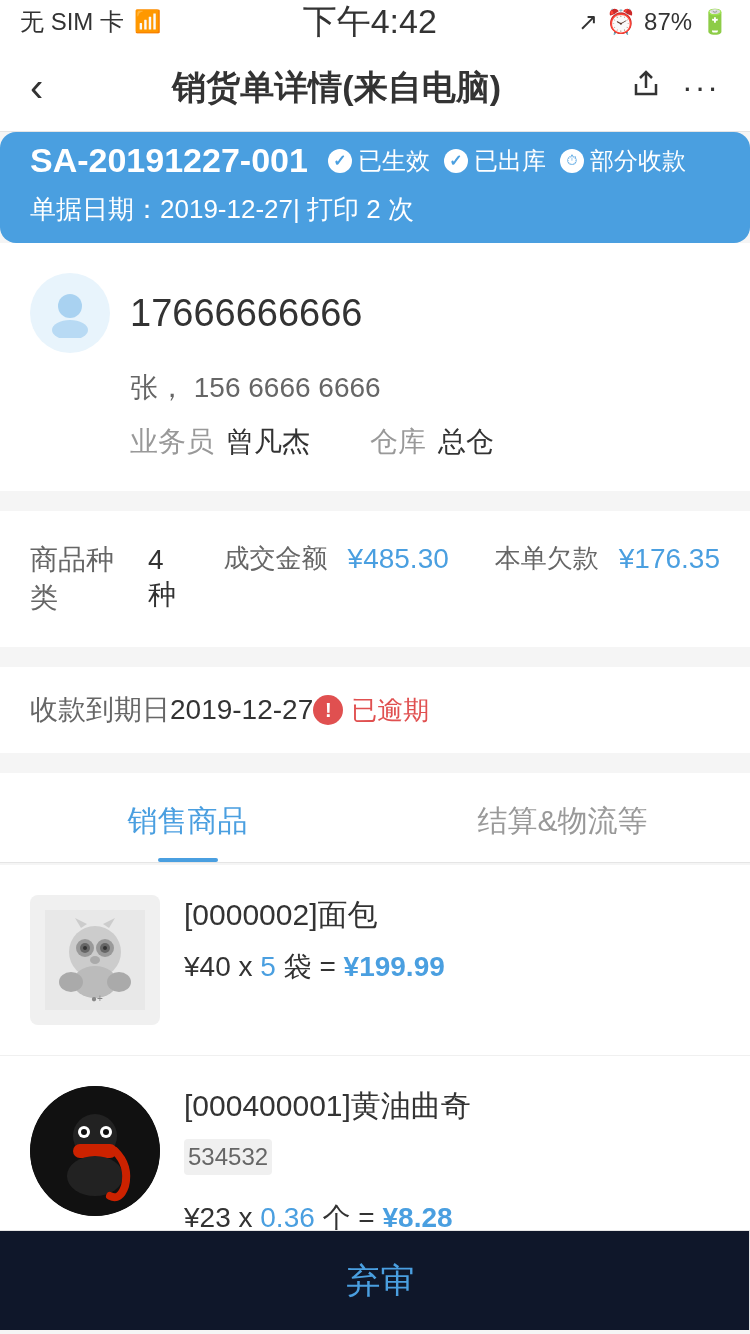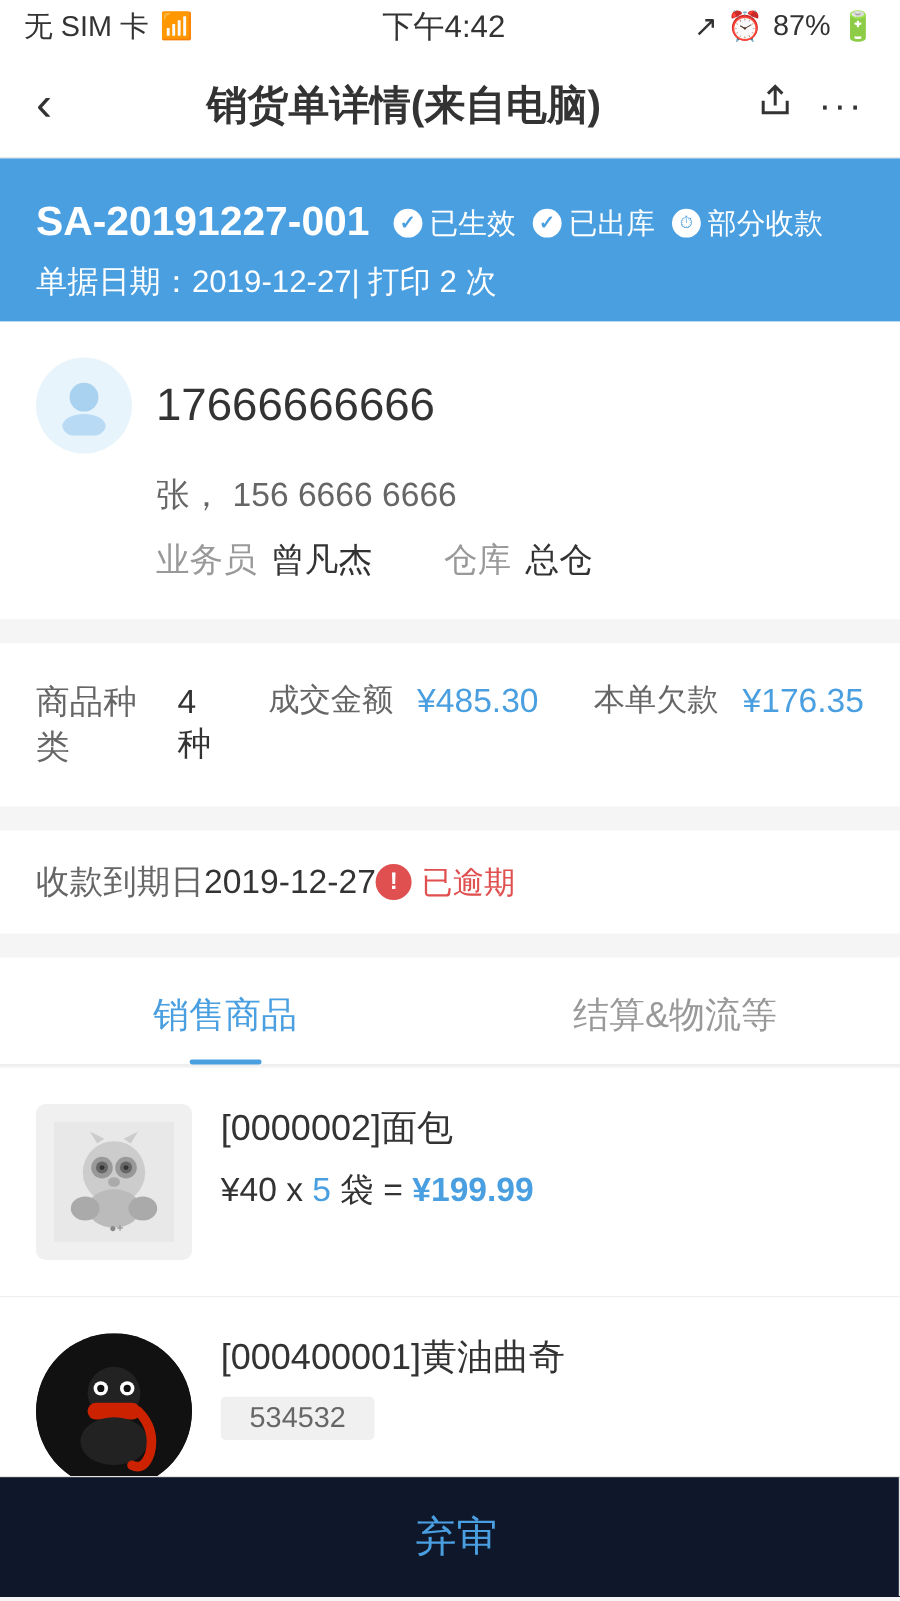--- a/index.html
+++ b/index.html
@@ -18,21 +18,21 @@
       width: 750px;
       height: 44px;
       background: #fff;
       display: flex;
       align-items: center;
       justify-content: space-between;
       padding: 0 20px;
       font-size: 24px;
     }
     .status-left { display: flex; align-items: center; gap: 10px; }
-    .status-center { font-size: 26px; font-weight: 500; }
+    .status-center { font-size: 34px; font-weight: 500; }
     .status-right { display: flex; align-items: center; gap: 8px; font-size: 24px; }
 
     
     .nav-bar {
       width: 750px;
       height: 88px;
       background: #fff;
       display: flex;
       align-items: center;
       justify-content: space-between;
@@ -47,21 +47,22 @@
     .nav-icons { display: flex; gap: 20px; align-items: center; }
     .nav-back {
       font-size: 40px;
       color: #333;
       cursor: pointer;
     }
 
     
     .header-banner {
       background: #4a9fe0;
-      padding: 34px 30px 16px;
+      padding: 9px 30px 16px;
+      border-radius: 16px;
     }
     .banner-top {
       display: flex;
       align-items: center;
       gap: 20px;
       margin-bottom: 12px;
     }
     .banner-order-id {
       font-size: 34px;
       font-weight: bold;
@@ -256,23 +257,23 @@
     .product-name {
       font-size: 30px;
       color: #333;
       margin-bottom: 12px;
     }
     .product-sku {
       display: inline-block;
       background: #f0f0f0;
       color: #666;
       font-size: 24px;
-      padding: 4px 24px;
+      padding: 4px 4px;
       border-radius: 4px;
-      margin-bottom: 22px;
+      margin-bottom: 12px;
     }
     .product-price {
       font-size: 28px;
       color: #333;
     }
 
     
     .bottom-bar {
       position: fixed;
       bottom: 4px;

